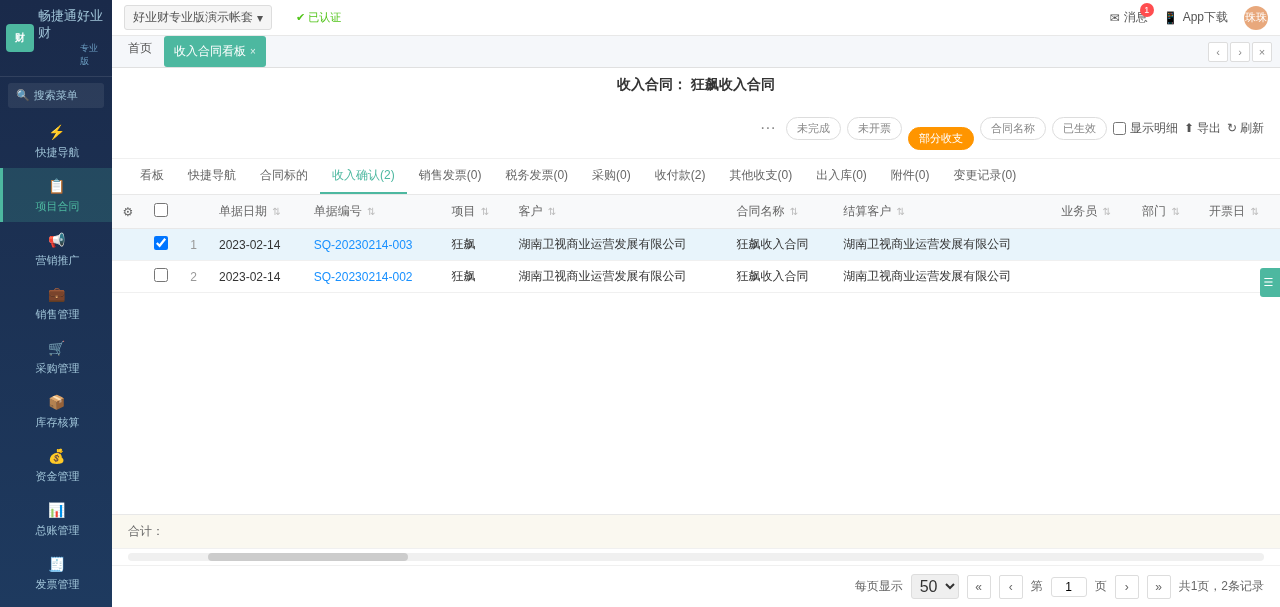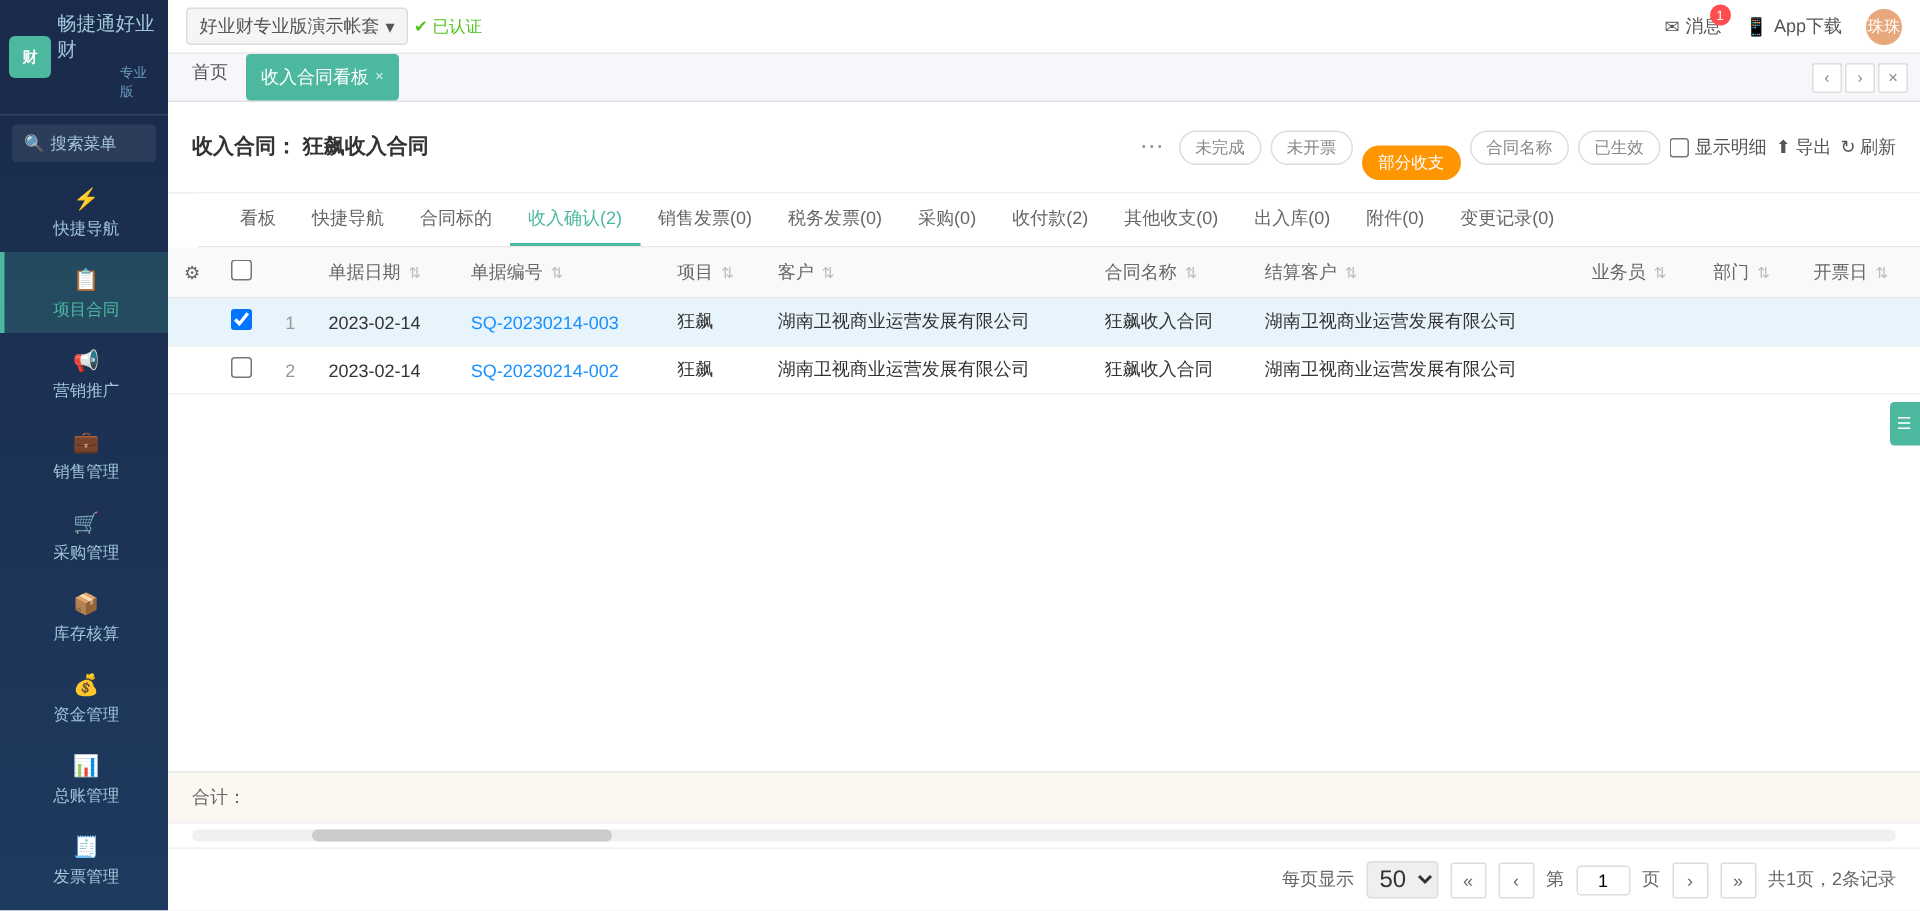--- a/index.html
+++ b/index.html
@@ -15,53 +15,53 @@
     .sidebar-search-btn { width: 100%; background: rgba(255,255,255,0.08); border: none; color: #a0c4d8; padding: 5px 8px; border-radius: 3px; cursor: pointer; font-size: 11px; display: flex; align-items: center; gap: 4px; }
     .sidebar-nav-item { display: flex; flex-direction: column; align-items: center; padding: 8px 4px; cursor: pointer; color: #a0c4d8; font-size: 11px; gap: 3px; border-left: 3px solid transparent; }
     .sidebar-nav-item.active { background: rgba(77,184,160,0.2); color: #4db8a0; border-left-color: #4db8a0; }
     .sidebar-nav-icon { width: 20px; height: 20px; display: flex; align-items: center; justify-content: center; font-size: 14px; }
 
     
     .main { flex: 1; display: flex; flex-direction: column; overflow: hidden; }
 
     
     .topbar { background: white; height: 36px; display: flex; align-items: center; padding: 0 12px; border-bottom: 1px solid #e8e8e8; justify-content: space-between; flex-shrink: 0; }
-    .topbar-left { display: flex; align-items: center; gap: 4px; }
+    .topbar-left { display: flex; align-items: center; gap: 24px; }
     .company-selector { display: flex; align-items: center; gap: 4px; font-size: 12px; color: #555; background: #f5f5f5; border: 1px solid #ddd; border-radius: 3px; padding: 3px 8px; cursor: pointer; }
     .certified-badge { display: flex; align-items: center; gap: 3px; color: #52c41a; font-size: 11px; }
     .topbar-right { display: flex; align-items: center; gap: 16px; }
     .topbar-action { display: flex; align-items: center; gap: 4px; color: #555; cursor: pointer; font-size: 12px; position: relative; }
     .badge { background: #ff4d4f; color: white; border-radius: 50%; width: 14px; height: 14px; font-size: 9px; display: flex; align-items: center; justify-content: center; position: absolute; top: -6px; right: -6px; }
     .avatar { width: 24px; height: 24px; background: #e8a87c; border-radius: 50%; display: flex; align-items: center; justify-content: center; color: white; font-size: 11px; }
 
     
     .tabbar { background: #f5f7fa; border-bottom: 1px solid #e0e0e0; display: flex; padding: 0 8px; height: 32px; flex-shrink: 0; gap: 4px; }
     .tabbar-home { color: #555; padding: 4px 8px; font-size: 12px; cursor: pointer; }
     .tabbar-tab { display: flex; align-items: center; gap: 4px; background: #4db8a0; color: white; padding: 4px 10px; border-radius: 3px; font-size: 12px; cursor: pointer; }
     .tabbar-tab-close { font-size: 10px; cursor: pointer; opacity: 0.8; }
     .tabbar-nav { display: flex; align-items: center; gap: 2px; margin-left: auto; }
     .tabbar-nav-btn { width: 20px; height: 20px; display: flex; align-items: center; justify-content: center; cursor: pointer; color: #888; border: 1px solid #ddd; border-radius: 2px; background: white; font-size: 11px; }
 
     
     .content { flex: 1; background: white; overflow: hidden; display: flex; flex-direction: column; }
 
     
-    .contract-header { padding: 8px 16px; display: flex; align-items: center; gap: 12px; border-bottom: 1px solid #f0f0f0; flex-shrink: 0; }
+    .contract-header { padding: 8px 16px; display: flex; align-items: center; gap: 12px; border-bottom: 1px solid #f0f0f0; flex-shrink: 0; flex-direction: column; }
     .contract-title { font-size: 14px; font-weight: bold; color: #333; }
     .contract-title-name { color: #333; }
     .header-actions { display: flex; align-items: center; gap: 6px; margin-left: auto; }
     .status-btn { padding: 3px 10px; border-radius: 12px; font-size: 11px; border: 1px solid #ddd; cursor: pointer; color: #888; background: white; }
     .status-btn.active { background: #ff9500; color: white; border-color: #ff9500; margin-top: 21px; }
     .dots-btn { color: #888; cursor: pointer; font-size: 16px; padding: 0 4px; }
     .export-btn { display: flex; align-items: center; gap: 3px; color: #555; cursor: pointer; font-size: 12px; }
     .refresh-btn { display: flex; align-items: center; gap: 3px; color: #555; cursor: pointer; font-size: 12px; }
     .display-detail-check { display: flex; align-items: center; gap: 4px; font-size: 12px; color: #555; cursor: pointer; }
 
     
-    .subtabs { display: flex; border-bottom: 1px solid #e8e8e8; padding: 0 16px; flex-shrink: 0; background: white; margin-left: 20px; }
+    .subtabs { display: flex; border-bottom: 1px solid #e8e8e8; padding: 0 16px; flex-shrink: 0; background: white; }
     .subtab { padding: 8px 12px; font-size: 12px; color: #666; cursor: pointer; border-bottom: 2px solid transparent; white-space: nowrap; }
     .subtab.active { color: #4db8a0; border-bottom-color: #4db8a0; font-weight: 500; }
 
     
     .table-container { flex: 1; overflow: auto; padding: 0; }
     table { width: 100%; border-collapse: collapse; font-size: 12px; }
     thead tr { background: #f8f9fa; }
     th { padding: 8px 10px; text-align: left; color: #666; font-weight: normal; border-bottom: 1px solid #e8e8e8; white-space: nowrap; font-size: 12px; }
     th .sort-icon { color: #bbb; font-size: 10px; margin-left: 2px; }
     td { padding: 7px 10px; border-bottom: 1px solid #f0f0f0; color: #333; white-space: nowrap; }

